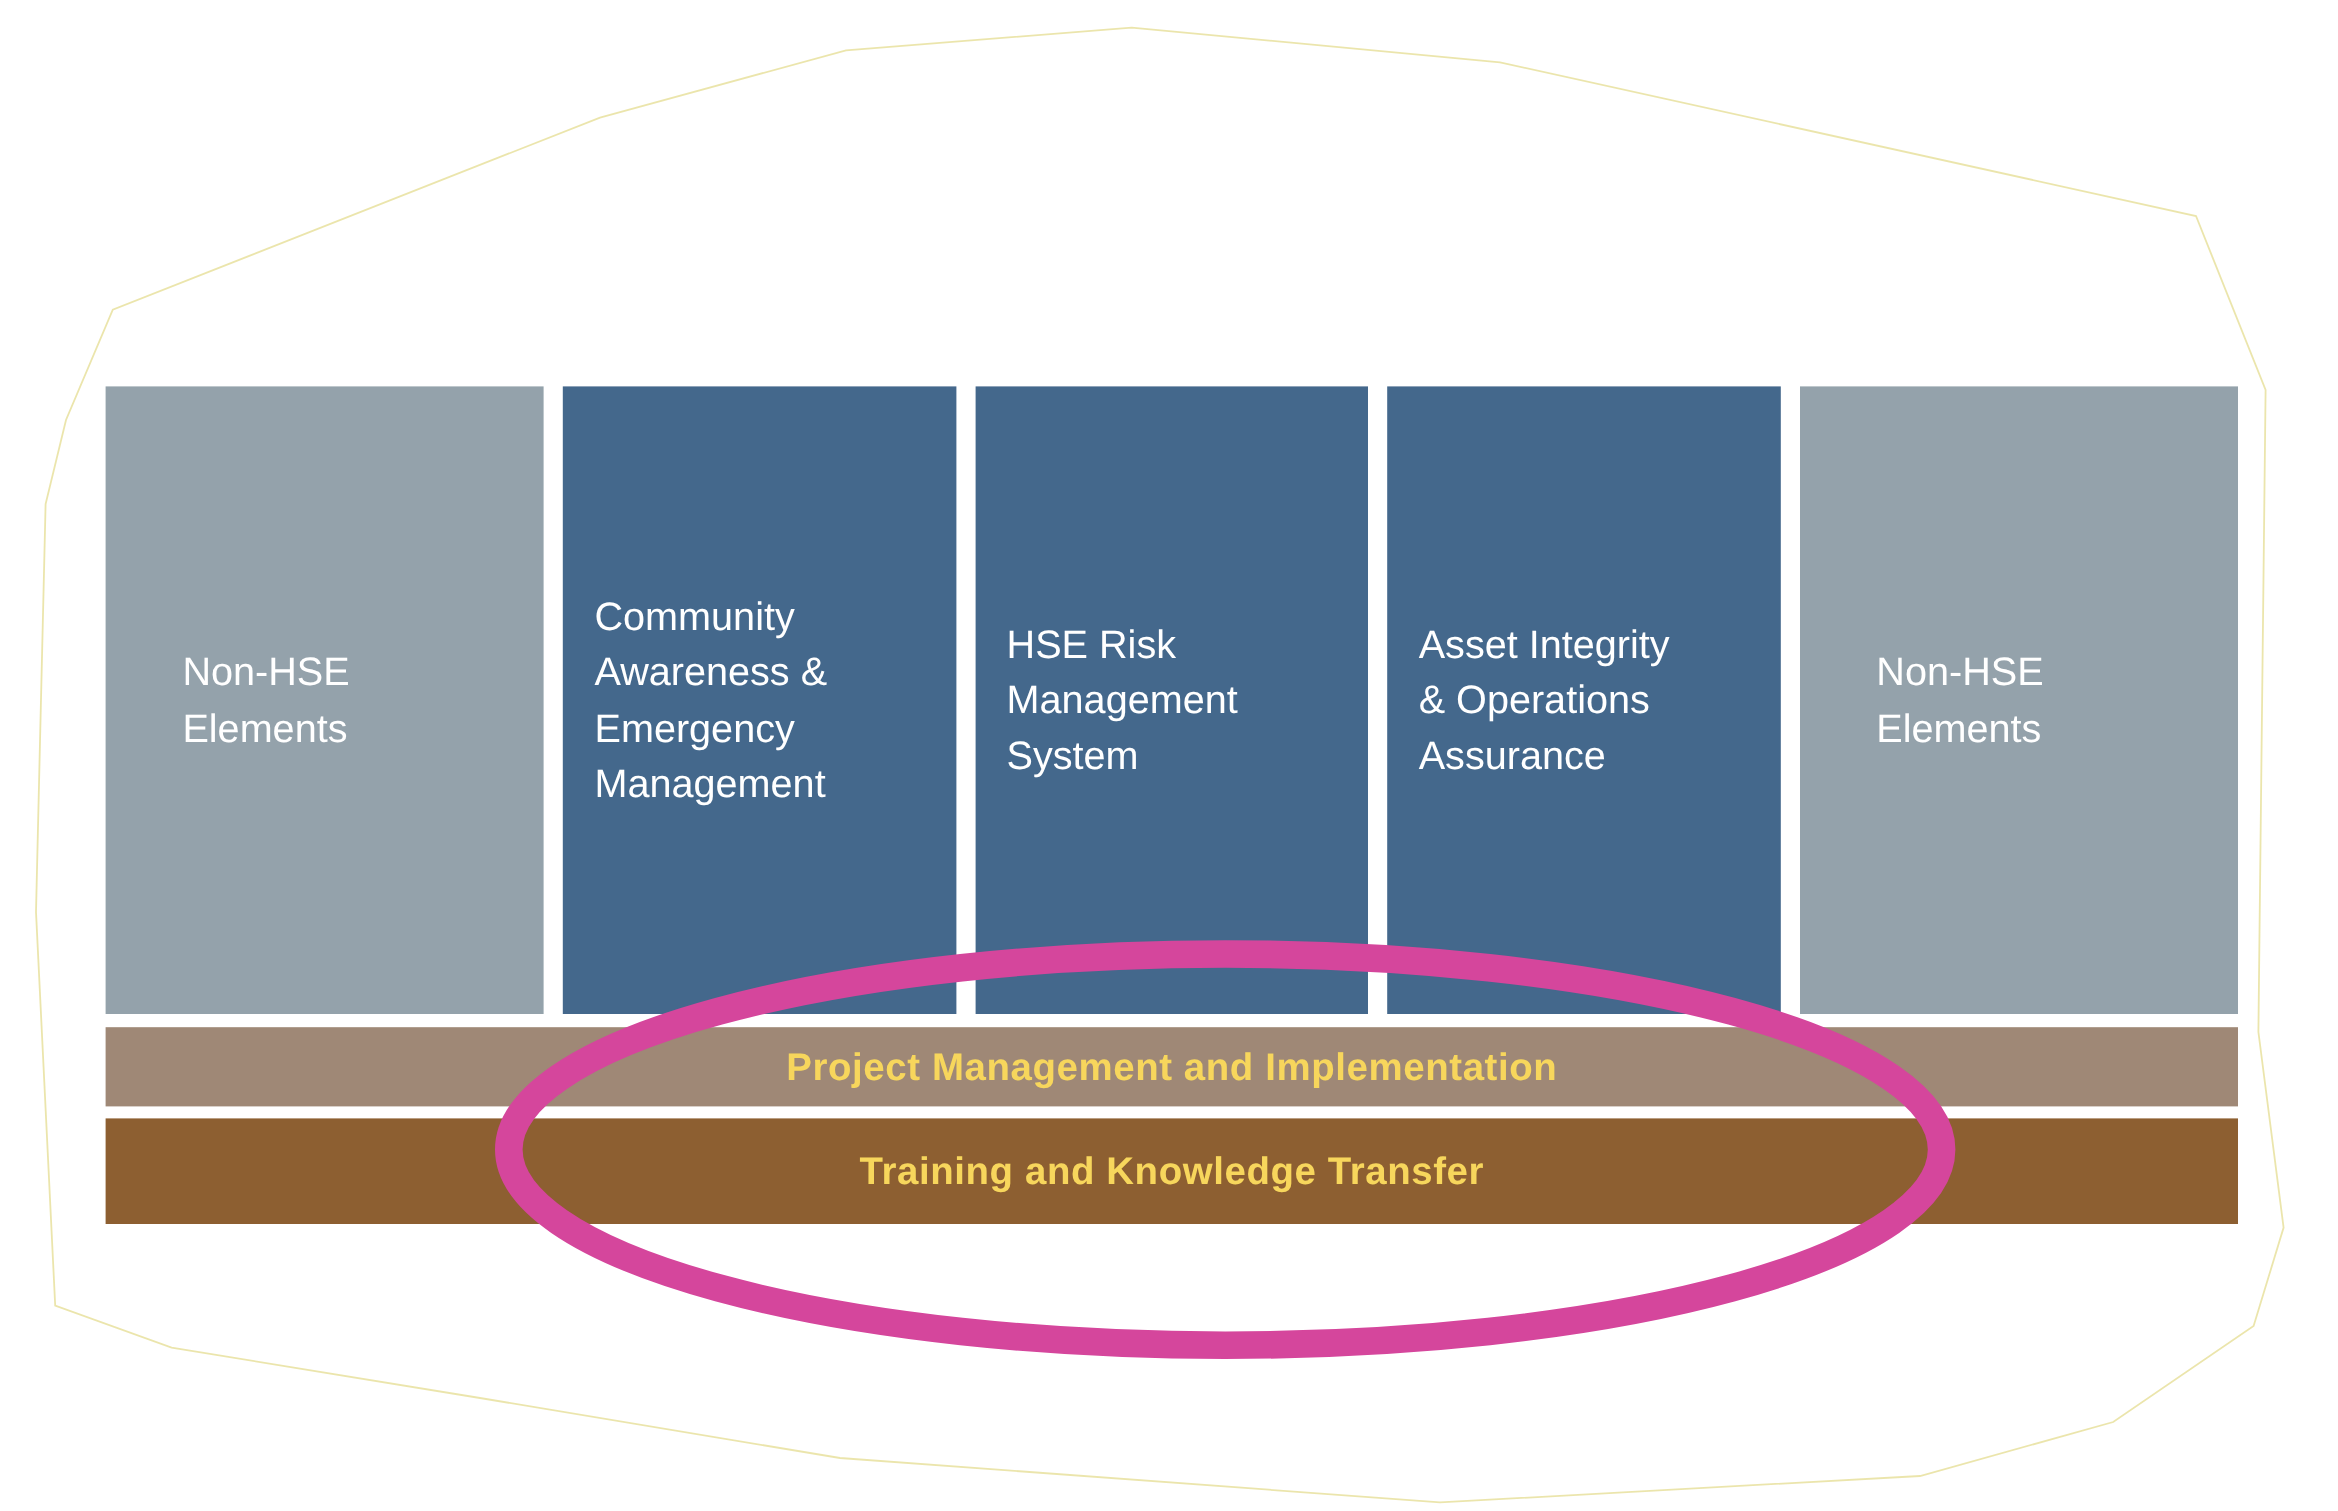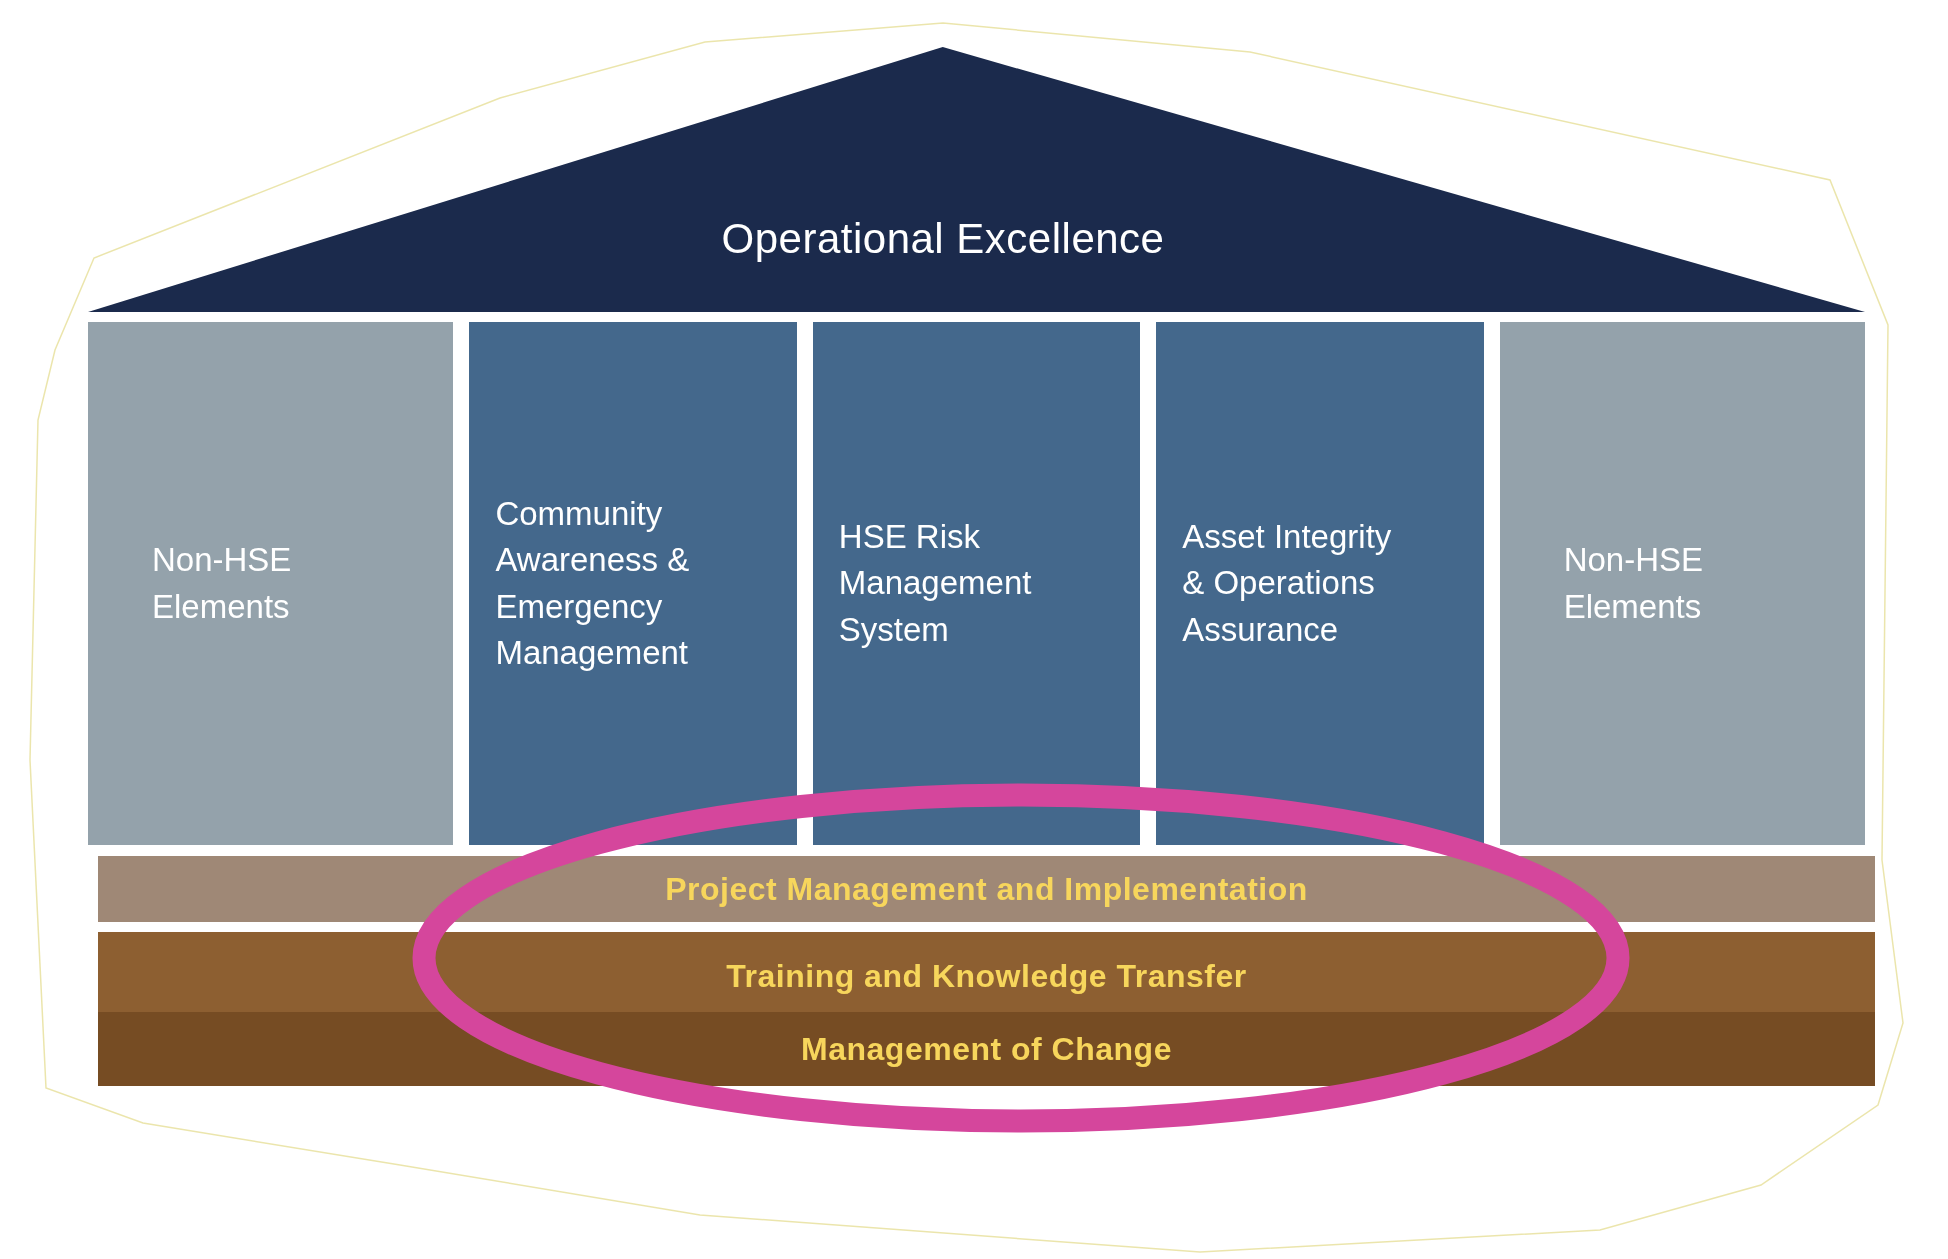--- a/index.html
+++ b/index.html
@@ -66,21 +66,20 @@
     left: 88px;
     width: 1777px;
     display: flex;
     align-items: center;
     justify-content: center;
     z-index: 2;
     color: var(--c-bar_text, #f7d65c);
     font-size: 32px;
     font-weight: bold;
     letter-spacing: 0.5px;
-    margin-left: 10px;
   }
   .bar-1 { top: 856px; height: 66px; background: var(--c-bar1, #9f8876); }
   .bar-2 { top: 932px; height: 88px; background: var(--c-bar2, #8d5f31); }
   .bar-3 { top: 1012px; height: 74px; background: var(--c-bar3, #764c23); }
 
   .outline-path {
     fill: none;
     stroke: var(--c-outline, #e9e2a3);
     stroke-width: 1.5;
     opacity: 0.9;
@@ -98,23 +97,20 @@
 
   <svg class="layer outline-layer" viewBox="0 0 1948 1259" aria-hidden="true">
     <path class="outline-path" d="M 943 23
          L 1250 52 L 1830 180 L 1888 325
          L 1882 860 L 1903 1023 L 1878 1105
          L 1761 1185 L 1600 1230 L 1200 1252 L 700 1215 L 400 1165 L 143 1123 L 46 1088
          L 30 760 L 38 420 L 55 350 L 94 258
          L 500 98 L 705 42 Z"></path>
   </svg>
 
-  <div class="roof">
-    <div class="roof-title">Operational Excellence</div>
-  </div>
 
   <div class="pillars">
     <div class="pillar non-hse">
       <span class="label">Non-HSE
 Elements</span>
     </div>
     <div class="pillar hse">
       <span class="label">Community
 Awareness &amp;
 Emergency
@@ -135,21 +131,18 @@
 Elements</span>
     </div>
   </div>
 
   <div class="bar bar-1">
     <span>Project Management and Implementation</span>
   </div>
   <div class="bar bar-2">
     <span>Training and Knowledge Transfer</span>
   </div>
-  <div class="bar bar-3">
-    <span>Management of Change</span>
-  </div>
 
   <svg class="layer ellipse-layer" viewBox="0 0 1948 1259" aria-hidden="true">
     <ellipse class="highlight-ellipse" cx="1021" cy="958" rx="597" ry="163"></ellipse>
   </svg>
 
 </div>
 
 </body></html>

